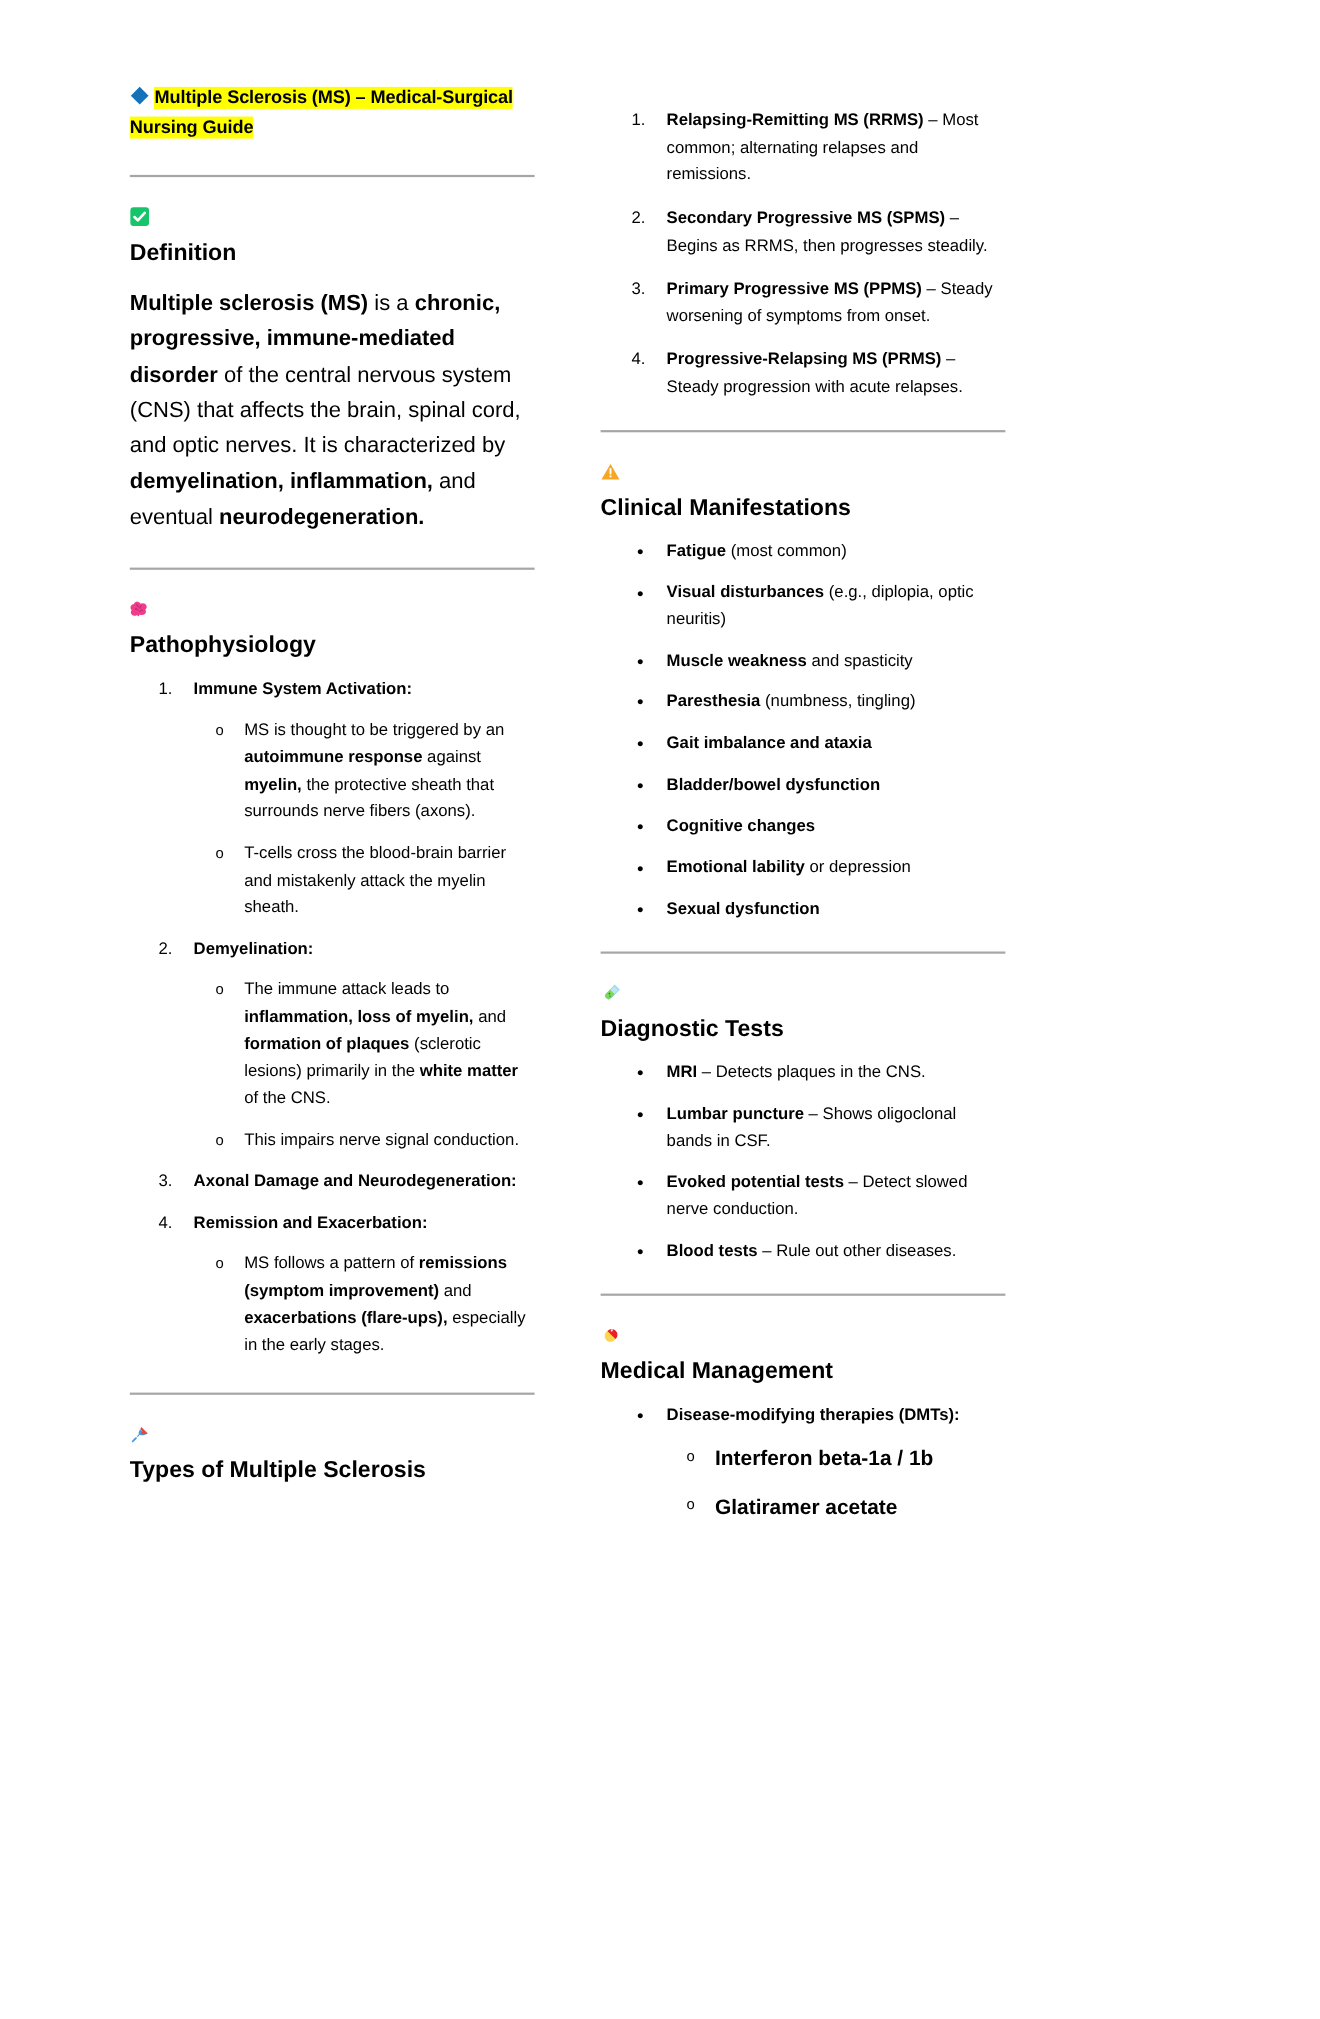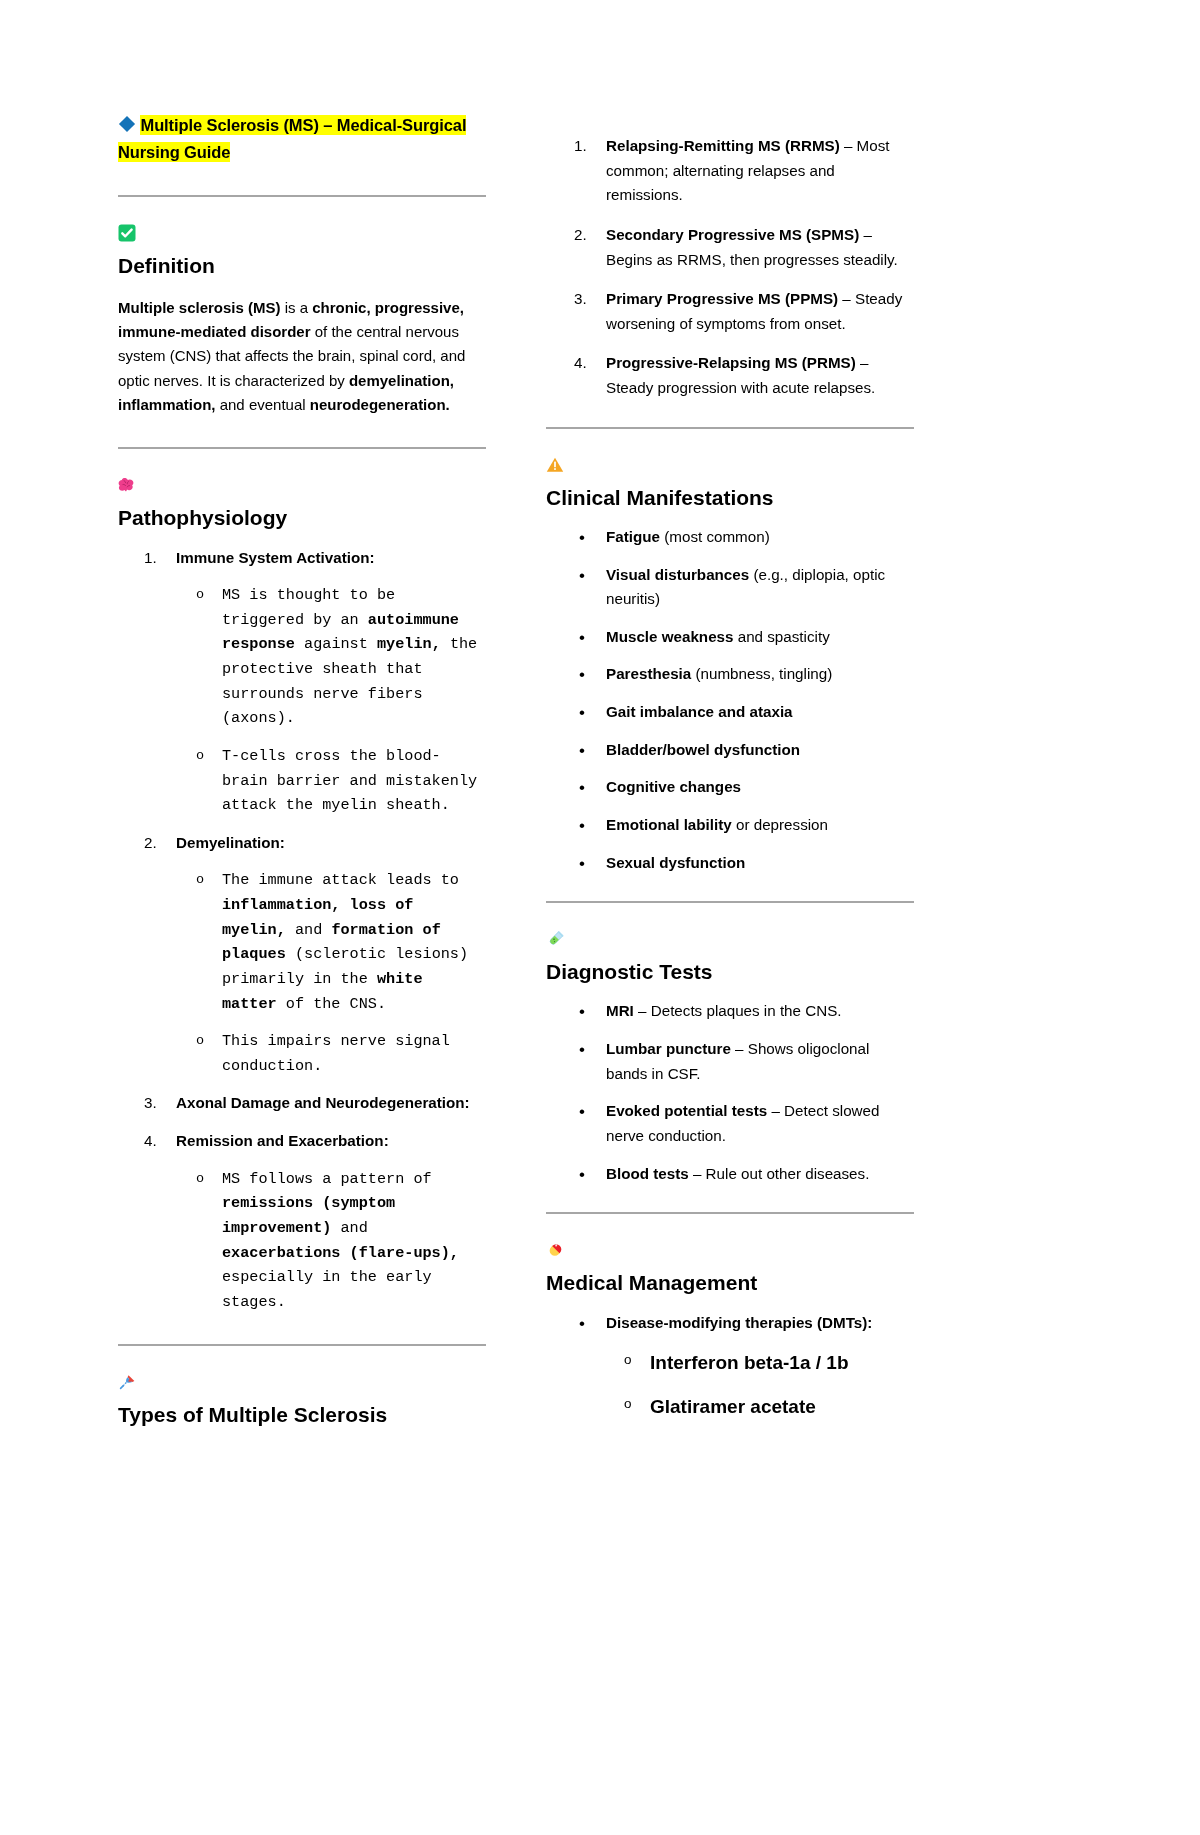--- a/index.html
+++ b/index.html
@@ -13,21 +13,21 @@
     height: 1835px;
     font-family: "Liberation Sans", sans-serif;
     color: #000000;
     position: relative;
     overflow: hidden;
   }
   .page {
     position: relative;
     width: 1200px;
     height: 1360px;
-    padding: 112px 110px 0 118px;
+    padding: 76px 110px 0 118px;
   }
   .columns {
     display: flex;
     gap: 60px;
     align-items: flex-start;
   }
   .col {
     width: 368px;
     flex: 0 0 368px;
   }
@@ -75,21 +75,21 @@
     flex-direction: column;
   }
   .sec-head .sec-label { padding-top: 1px; }
 
   
   .ico { flex: 0 0 auto; display: inline-block; line-height: 0; }
   .ico svg { display: block; }
 
   
   p.body {
-    font-size: 15px;
+    font-size: 20px;
     line-height: 1.62;
     margin: 16px 0 16px 0;
     text-align: left;
   }
   b, strong { font-weight: bold; }
 
   
   ol.num {
     margin: 14px 0 0 0;
     padding: 0 0 0 58px;
@@ -122,21 +122,20 @@
     margin: 13px 0 0 0;
     padding: 0 0 0 46px;
     list-style: none;
   }
   ul.sub > li {
     position: relative;
     font-size: 15.2px;
     line-height: 1.62;
     font-weight: normal;
     margin-bottom: 13px;
-    font-family: Liberation Mono, monospace;
   }
   ul.sub > li::before {
     content: "o";
     position: absolute;
     left: -26px;
     top: 0;
     font-size: 13.5px;
     line-height: 1.85;
   }
   ul.sub > li:last-child { margin-bottom: 0; }

